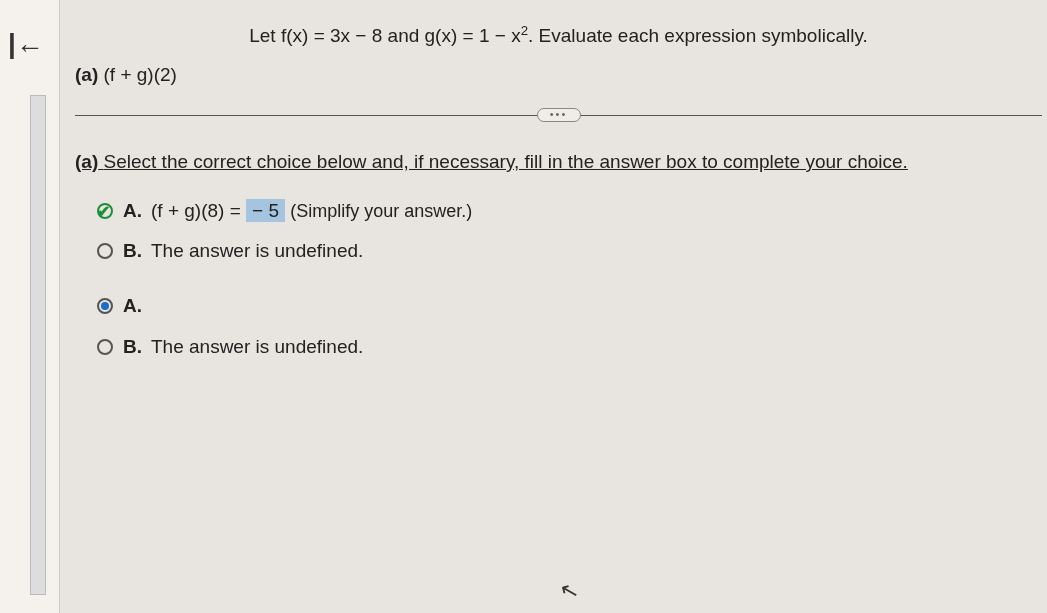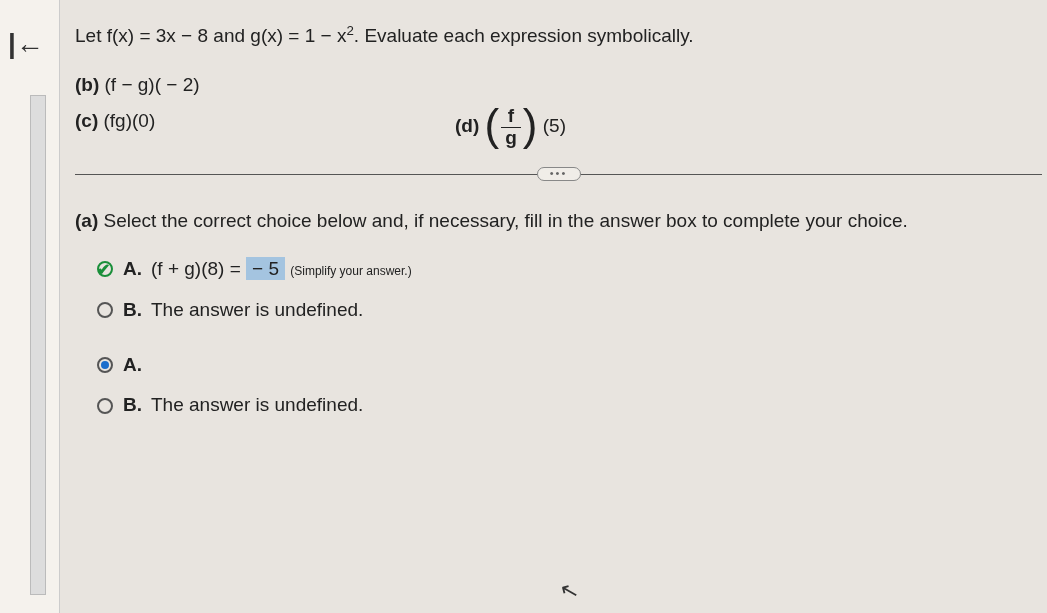--- a/index.html
+++ b/index.html
@@ -54,21 +54,22 @@
     .content {
       position: absolute;
       left: 75px;
       top: 20px;
       right: 5px;
       font-size: 19px;
       color: #222;
       line-height: 1.6;
     }
     .problem-intro {
-      margin-bottom: 18px;
+      margin-bottom: 8px;
+      text-align: center;
     }
     .parts-row {
       display: flex;
       margin-bottom: 6px;
     }
     .part-left { width: 380px; }
     .part-right { }
     .frac {
       display: inline-block;
       vertical-align: middle;
@@ -100,21 +101,21 @@
       background: #f0ede8;
       margin: -16px auto 20px auto;
       text-align: center;
       line-height: 10px;
       font-size: 11px;
       color: #666;
       letter-spacing: 2px;
       cursor: pointer;
     }
     .question-block { margin-top: 25px; }
-    .prompt { margin-bottom: 18px; font-weight: bold; }
+    .prompt { margin-bottom: 18px; font-weight: bold; text-decoration: underline; }
     .choice-row {
       display: flex;
       align-items: center;
       margin: 10px 0 10px 22px;
     }
     .radio {
       width: 16px;
       height: 16px;
       border: 2px solid #555;
       border-radius: 50%;
@@ -147,21 +148,21 @@
     .answer-filled {
       background: #a4c4e0;
       padding: 1px 6px;
       color: #222;
     }
     .answer-box {
       border: 1.5px solid #666;
       padding: 0 6px;
       background: #f5f0ea;
     }
-    .hint { font-size: 12px; }
+    .hint { font-size: 18px; }
     .cursor-arrow {
       position: absolute;
       left: 560px;
       top: 578px;
       font-size: 22px;
       color: #333;
       transform: rotate(-15deg);
     }
     sup { font-size: 0.7em; vertical-align: super; }
     .bold { font-weight: bold; }
@@ -175,37 +176,26 @@
   <div class="scroll-track"></div>
 </div>
 
 <div class="content">
 
   <div class="problem-intro">
     <span>Let f(x) = 3x − 8 and g(x) = 1 − x</span><sup>2</sup><span>. Evaluate each expression symbolically.</span>
   </div>
 
   <div class="parts-row">
-    <div class="part-right">
-      <span class="bold">(b)</span>
-      <span>(f − g)( − 2)</span>
-    </div>
-  </div>
-
-  <div class="parts-row">
     <div class="part-left">
-      <span class="bold">(c)</span>
-      <span>(fg)(0)</span>
-    </div>
-    <div class="part-right">
-      <span class="bold">(d)</span>
-      <span class="lparen">(</span><span class="frac"><span class="num">f</span><span class="den">g</span></span><span class="rparen">)</span>
-      <span>(5)</span>
-    </div>
-  </div>
+      <span class="bold">(a)</span>
+      <span>(f + g)(2)</span>
+    </div>
+  </div>
+
 
   <hr class="divider">
   <div class="ellipsis-pill">•••</div>
 
   <div class="question-block">
     <div class="prompt">
       <span>(a)</span>
       <span style="font-weight:normal">Select the correct choice below and, if necessary, fill in the answer box to complete your choice.</span>
     </div>
     <div class="choice-row">

